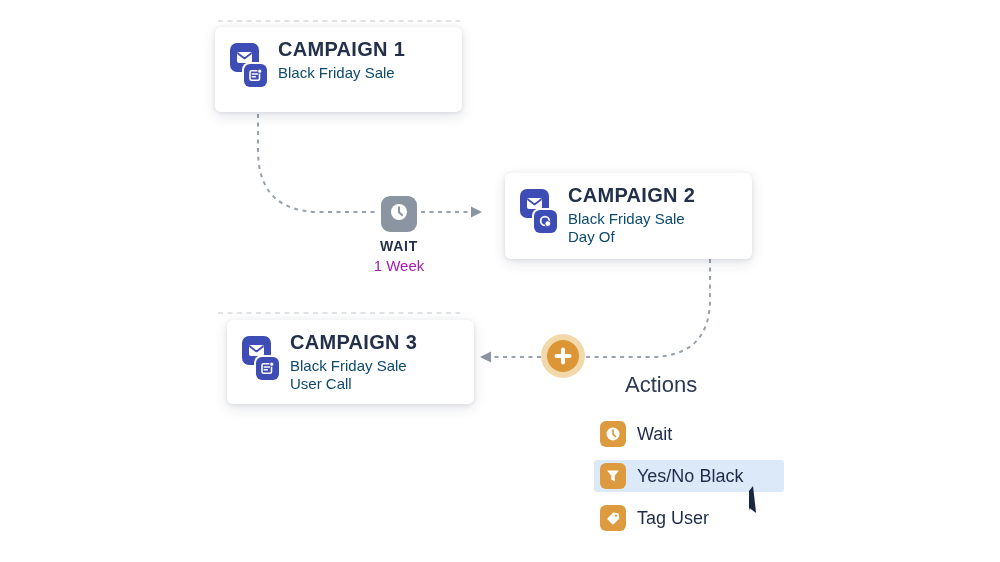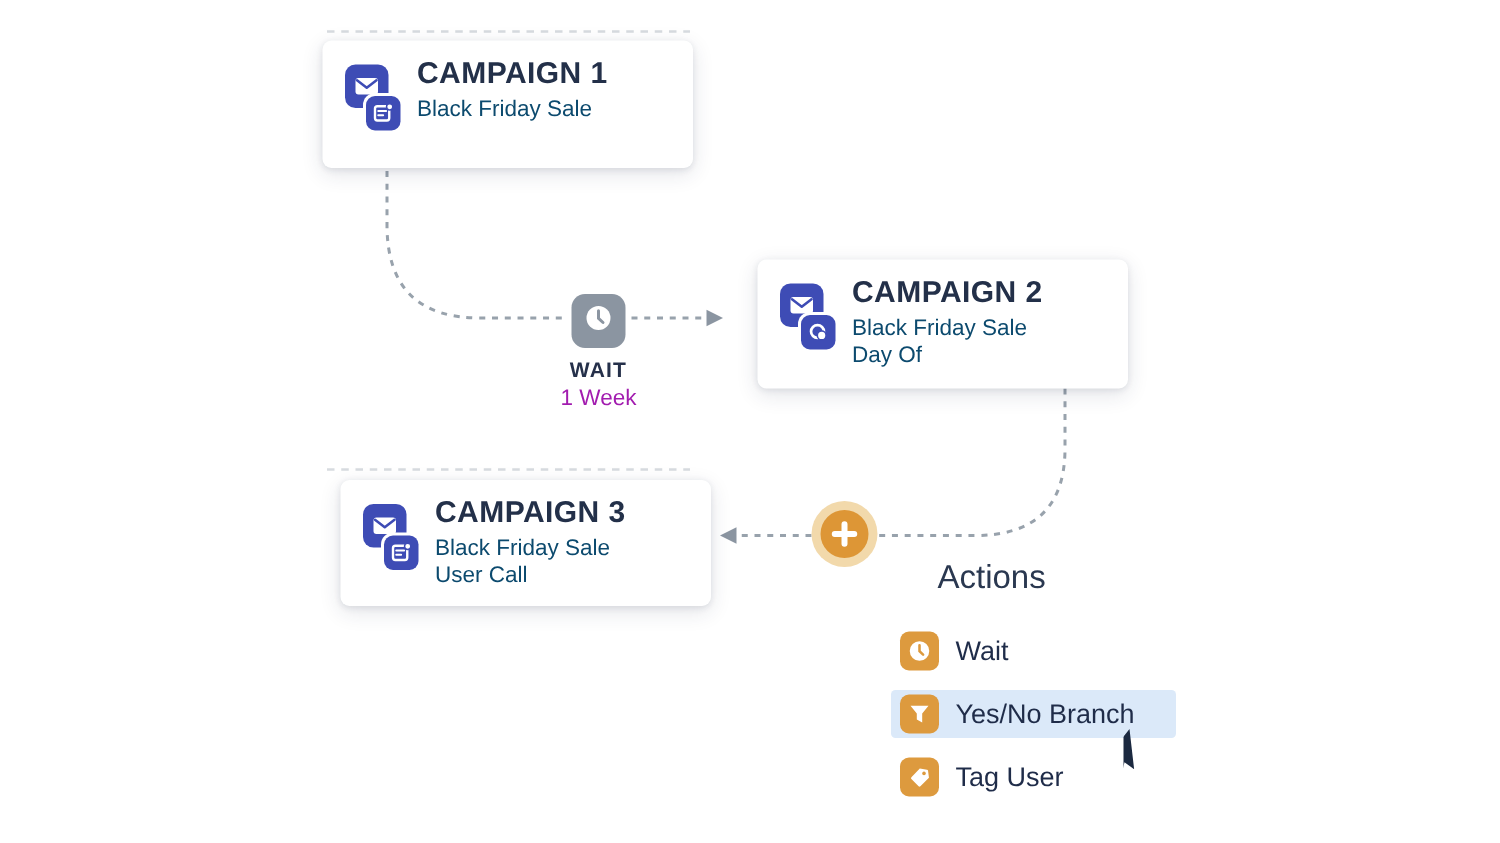--- a/index.html
+++ b/index.html
@@ -196,21 +196,21 @@
           </svg>
       </span>
       <span class="menu-label">Wait</span>
     </div>
     <div class="menu-row highlighted">
       <span class="menu-icon">
         <svg width="18" height="18" viewBox="0 0 18 18">
             <path d="M3 3.5 H15 L10.8 8.6 V14.6 L7.2 12.6 V8.6 Z" fill="#ffffff"></path>
           </svg>
       </span>
-      <span class="menu-label">Yes/No Branch</span>
+      <span class="menu-label">Yes/No Black</span>
     </div>
     <div class="menu-row">
       <span class="menu-icon">
         <svg width="18" height="18" viewBox="0 0 18 18">
             <path d="M9.2 3.4 L14 4.2 Q14.6 4.3 14.7 4.9 L15.3 9.5 L9.6 15.2 Q9 15.8 8.4 15.2 L3.6 10.4 Q3 9.8 3.6 9.2 Z" fill="#ffffff"></path>
             <circle cx="12" cy="6.6" r="1.2" fill="#dd9a3e"></circle>
           </svg>
       </span>
       <span class="menu-label">Tag User</span>
     </div>

